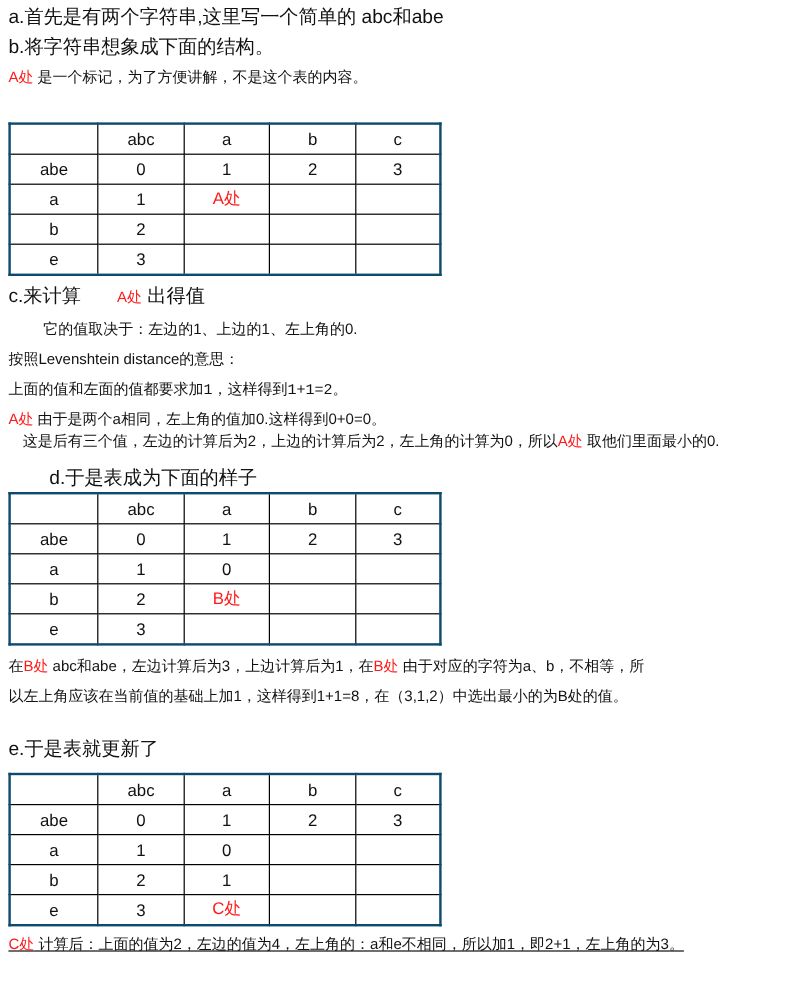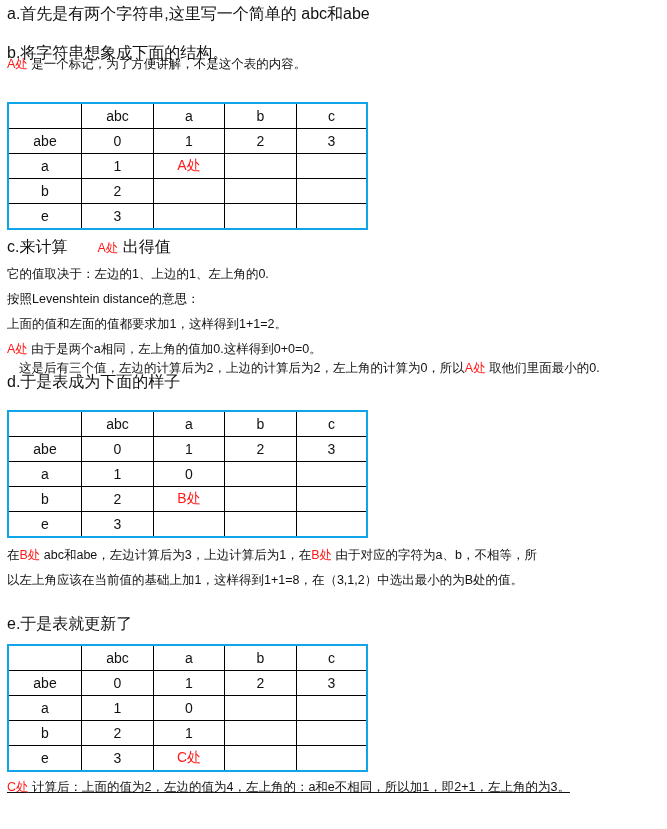--- a/index.html
+++ b/index.html
@@ -4,33 +4,33 @@
 <style>
   html, body { margin: 0; padding: 0; background: #ffffff; }
   body { width: 667px; height: 829px; position: relative; overflow: hidden;
          font-family: "Liberation Sans", "DejaVu Sans", sans-serif; color: #111; }
   .line { position: absolute; left: 7px; white-space: nowrap; text-align: right; }
   .h { font-size: 16px; }
   .s { font-size: 12.5px; }
   .red { color: #ff1a1a; }
   .small-red { font-size: 12.5px; color: #ff1a1a; }
   table.grid { position: absolute; left: 7px; border-collapse: collapse;
-               border: 2px solid #0ea5e9; font-size: 14px; }
+               border: 2px solid #0c4a6e; font-size: 14px; }
   table.grid td { border: 1px solid #000; text-align: center; height: 24px; padding: 0; }
   table.grid td:nth-child(1) { width: 72px; margin-top: 47px; }
   table.grid td:nth-child(2) { width: 71px; }
   table.grid td:nth-child(3) { width: 70px; }
   table.grid td:nth-child(4) { width: 71px; }
   table.grid td:nth-child(5) { width: 69px; }
 </style>
 </head>
 <body>
 
 <div class="line h" style="top:4px;">a.首先是有两个字符串,这里写一个简单的 abc和abe</div>
-<div class="line h" style="top:43px;">b.将字符串想象成下面的结构。</div>
+<div class="line h" style="top:29px;">b.将字符串想象成下面的结构。</div>
 <div class="line s" style="top:56px;">
   <span class="red">A处</span><span> 是一个标记，为了方便讲解，不是这个表的内容。</span>
 </div>
 
 <table class="grid" style="top:102px;">
   <tbody>
       <tr>
     <td></td>
     <td>abc</td>
     <td>a</td>
@@ -64,31 +64,31 @@
     <td></td>
     <td></td>
     <td></td>
   </tr>
 </tbody>
   </table>
 
 <div class="line h" style="top:237px;">
   <span>c.来计算</span><span style="display:inline-block;width:30px;"></span><span class="small-red">A处</span><span> 出得值</span>
 </div>
-<div class="line s" style="top:266px;">它的值取决于：左边的1、上边的1、左上角的0.</div>
+<div class="line s" style="top:266px;margin-left:29px;">它的值取决于：左边的1、上边的1、左上角的0.</div>
 <div class="line s" style="top:291px;">按照Levenshtein distance的意思：</div>
-<div class="line s" style="top:316px;">上面的值和左面的值都要求加1，这样得到1+1=2。</div>
+<div class="line s" style="top:316px;font-family:Liberation Mono, monospace;">上面的值和左面的值都要求加1，这样得到1+1=2。</div>
 <div class="line s" style="top:341px;">
   <span class="red">A处</span><span> 由于是两个a相同，左上角的值加0.这样得到0+0=0。</span>
 </div>
 <div class="line s" style="top:360px;margin-left:12px;">
   <span>这是后有三个值，左边的计算后为2，上边的计算后为2，左上角的计算为0，所以</span><span class="red">A处</span><span> 取他们里面最小的0.</span>
 </div>
 
-<div class="line h" style="top:372px;">d.于是表成为下面的样子</div>
+<div class="line h" style="top:388px;margin-left:34px;">d.于是表成为下面的样子</div>
 
 <table class="grid" style="top:410px;">
   <tbody>
       <tr>
     <td></td>
     <td>abc</td>
     <td>a</td>
     <td>b</td>
     <td>c</td>
   </tr>

